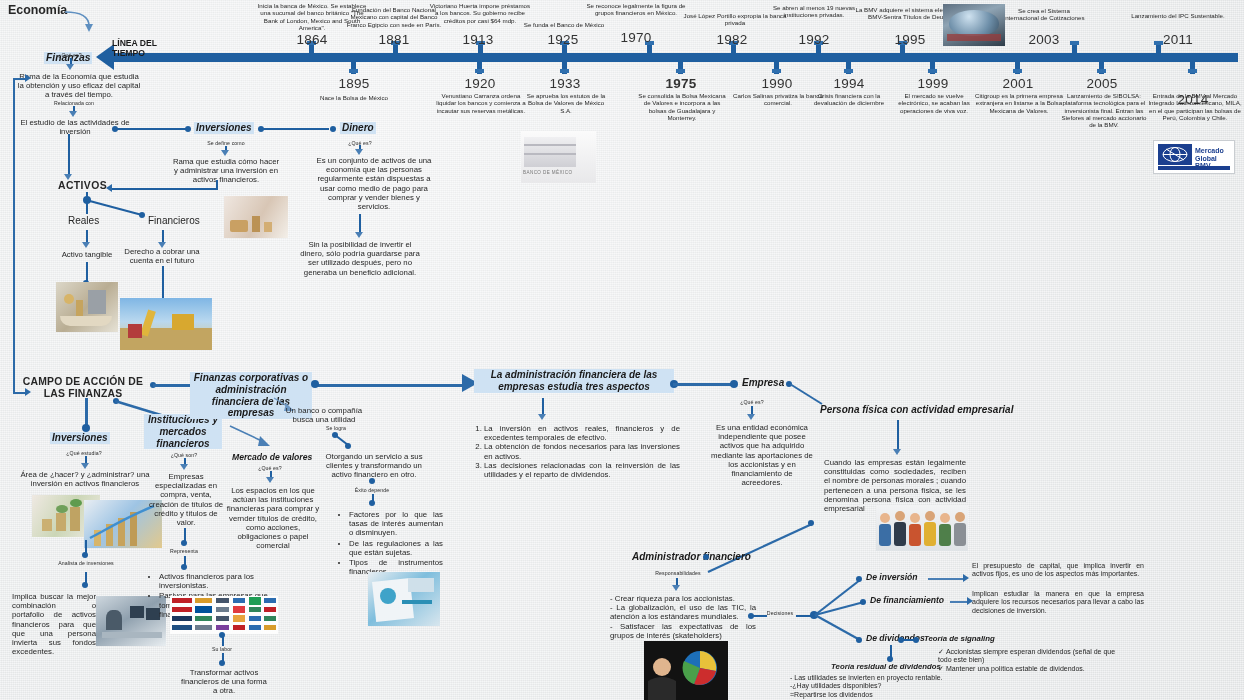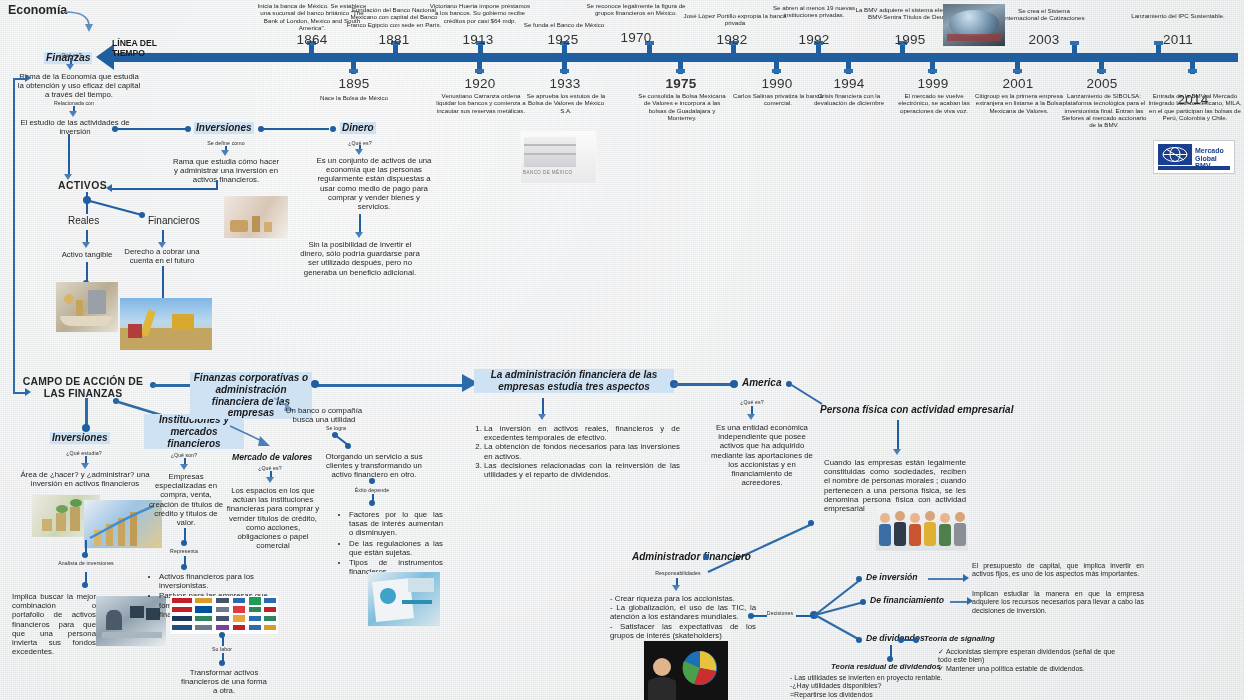--- a/index.html
+++ b/index.html
@@ -320,21 +320,21 @@
 <div class="ln lnv" style="left:85px;top:572px;height:12px;"></div>
 <div class="dot" style="left:82px;top:582px;"></div>
 <div class="t jst s8" style="left:12px;top:592px;width:84px;">Implica buscar la mejor combinación o portafolio de activos financieros para que que una persona invierta sus fondos excedentes.</div>
 <div class="img imgdesk" style="left:96px;top:596px;width:70px;height:50px;">
   <div style="position:absolute;left:10px;top:14px;width:16px;height:20px;border-radius:40% 40% 0 0;background:#4a5a68;"></div>
   <div style="position:absolute;left:34px;top:10px;width:14px;height:12px;background:#2e3f50;"></div>
   <div style="position:absolute;left:50px;top:12px;width:14px;height:12px;background:#2e3f50;"></div>
   <div style="position:absolute;left:6px;top:36px;width:60px;height:6px;background:#a9b6c0;"></div>
 </div>
 
-<div class="t ctr s10" style="left:144px;top:414px;width:100px;"><span class="hl">Instituciones y mercados financieros</span></div>
+<div class="t ctr s10" style="left:144px;top:414px;width:78px;"><span class="hl">Instituciones y mercados financieros</span></div>
 <div class="t tiny ctr" style="left:160px;top:452px;width:48px;">¿Qué son?</div>
 <div class="ln lnv" style="left:184px;top:458px;height:8px;"></div>
 <div class="arrD" style="left:180px;top:464px;"></div>
 <div class="t ctr s8" style="left:148px;top:472px;width:76px;">Empresas especializadas en compra, venta, creación de títulos de crédito y títulos de valor.</div>
 <div class="ln lnv" style="left:184px;top:528px;height:14px;"></div>
 <div class="dot" style="left:181px;top:540px;"></div>
 <div class="t tiny ctr" style="left:162px;top:548px;width:44px;">Representa</div>
 <div class="ln lnv" style="left:184px;top:556px;height:10px;"></div>
 <div class="dot" style="left:181px;top:564px;"></div>
 <ul class="b t s8" style="left:150px;top:572px;width:120px;">
@@ -426,21 +426,21 @@
 <div class="arrD" style="left:538px;top:414px;"></div>
 <ol class="t s8 jst" style="left:470px;top:424px;width:196px;margin:0;padding-left:14px;">
   <li>La inversión en activos reales, financieros y de excedentes temporales de efectivo.</li>
   <li>La obtención de fondos necesarios para las inversiones en activos.</li>
   <li>Las decisiones relacionadas con la reinversión de las utilidades y el reparto de dividendos.</li>
 </ol>
 
 <div class="dot8" style="left:670px;top:380px;"></div>
 <div class="ln lnh3" style="left:673px;top:383px;width:60px;"></div>
 <div class="dot8" style="left:730px;top:380px;"></div>
-<div class="t s10 itb" style="left:742px;top:377px;">America</div>
+<div class="t s10 itb" style="left:742px;top:377px;">Empresa</div>
 <div class="dot" style="left:786px;top:381px;"></div>
 <div class="t tiny ctr" style="left:734px;top:399px;width:36px;">¿Qué es?</div>
 <div class="ln lnv" style="left:751px;top:406px;height:10px;"></div>
 <div class="arrD" style="left:747px;top:414px;"></div>
 <div class="t ctr s8" style="left:710px;top:423px;width:104px;">Es una entidad económica independiente que posee activos que ha adquirido mediante las aportaciones de los accionistas y en financiamiento de acreedores.</div>
 
 <svg class="abs" style="left:788px;top:382px;" width="44" height="28">
   <line x1="2" y1="2" x2="34" y2="22" stroke="#2c6aa8" stroke-width="2"></line>
 </svg>
 <div class="t s10 itb" style="left:820px;top:404px;">Persona física con actividad empresarial</div>

